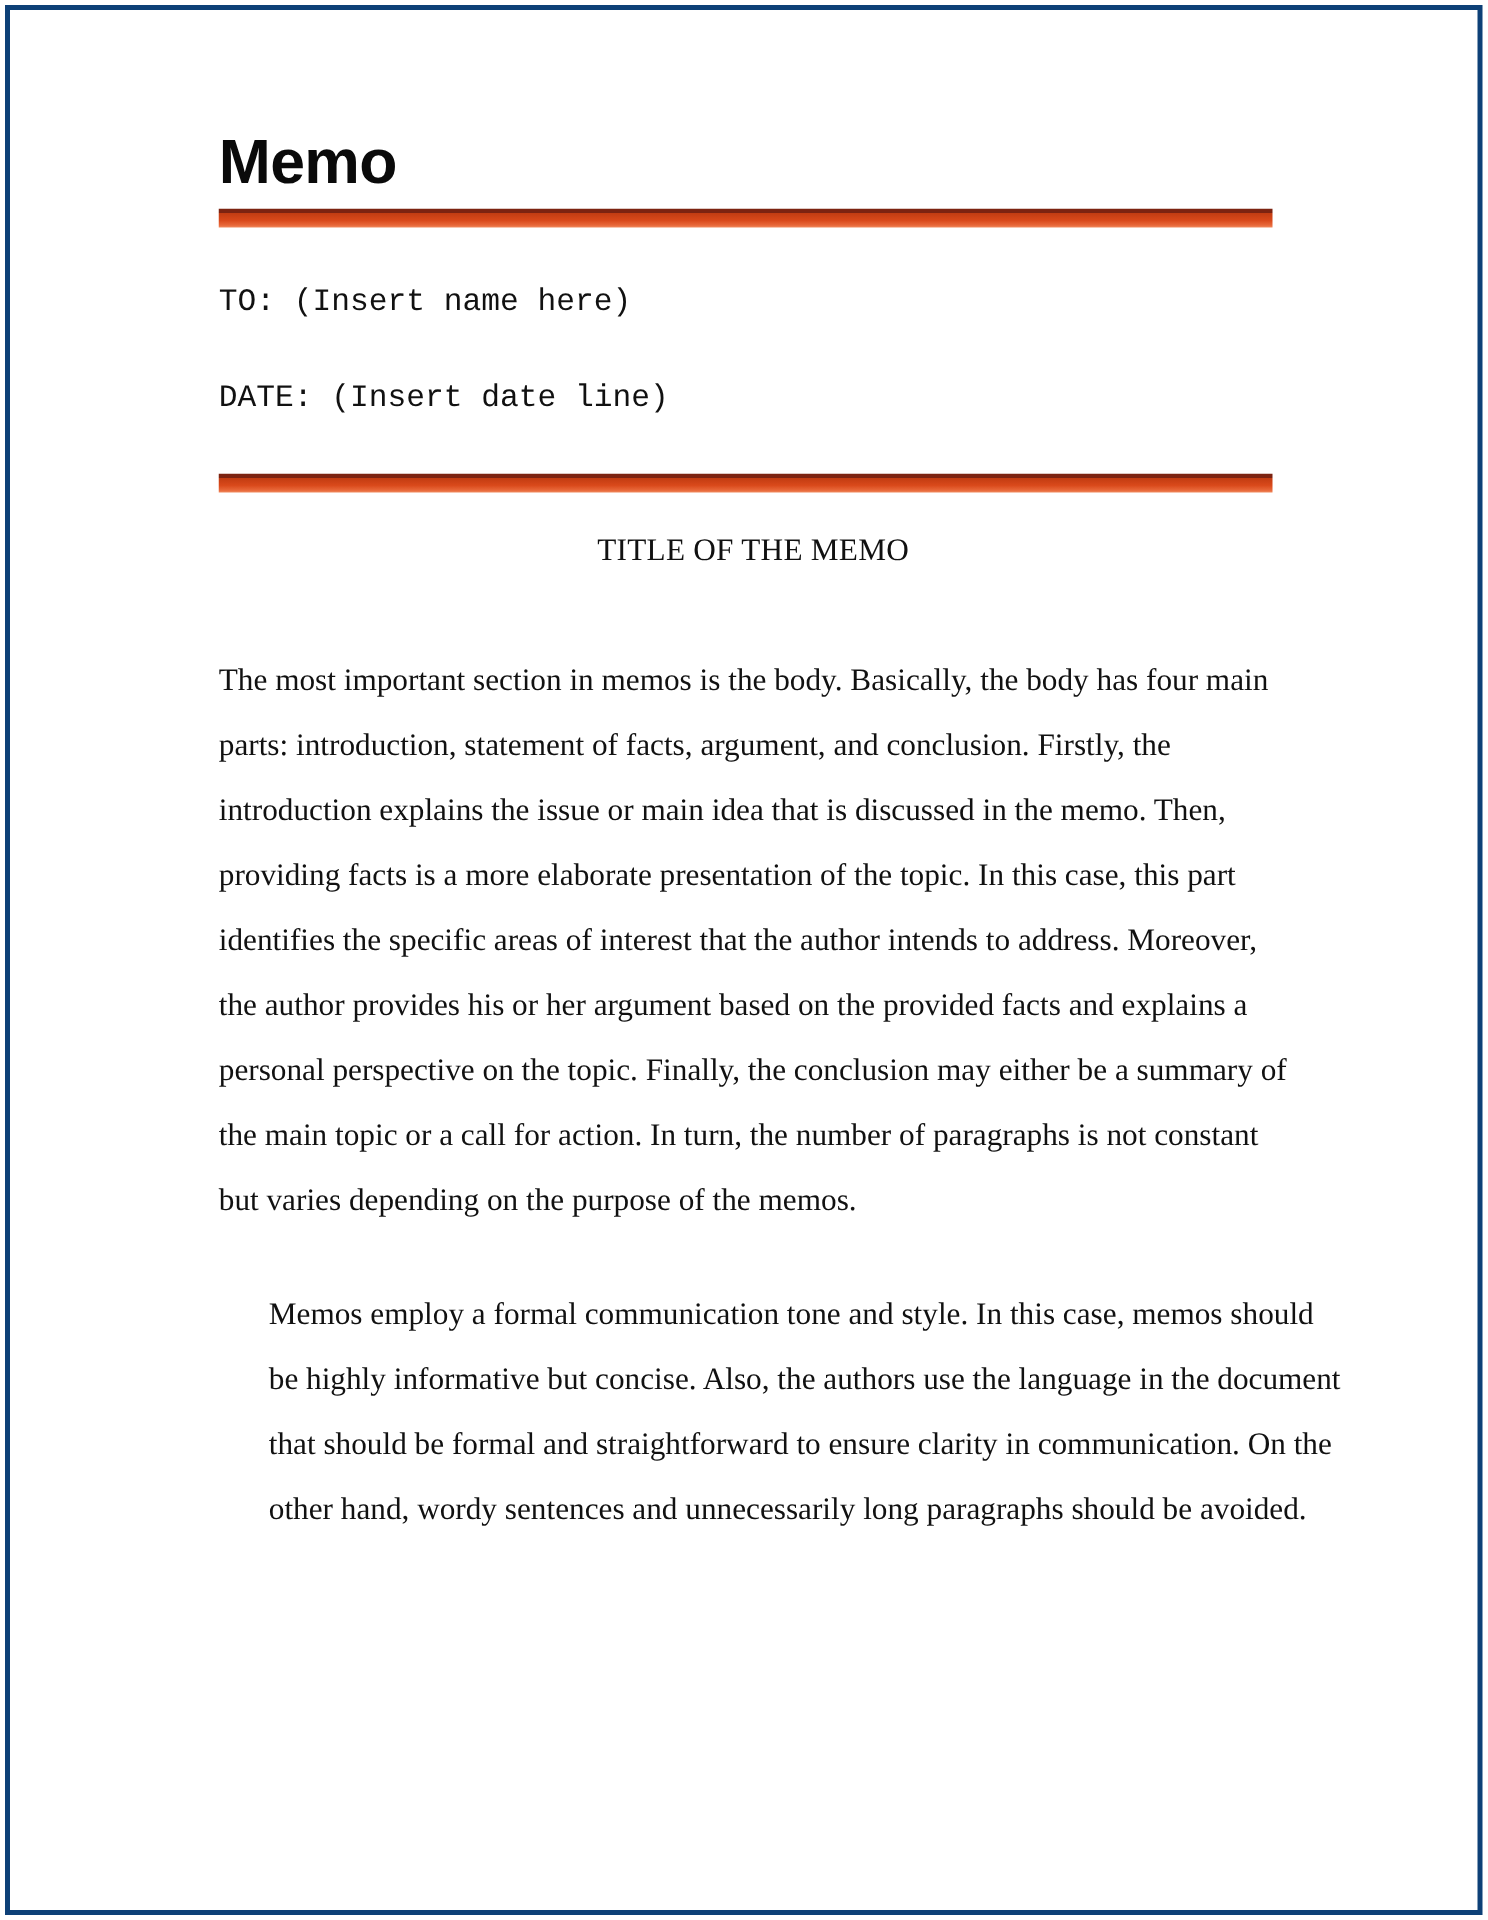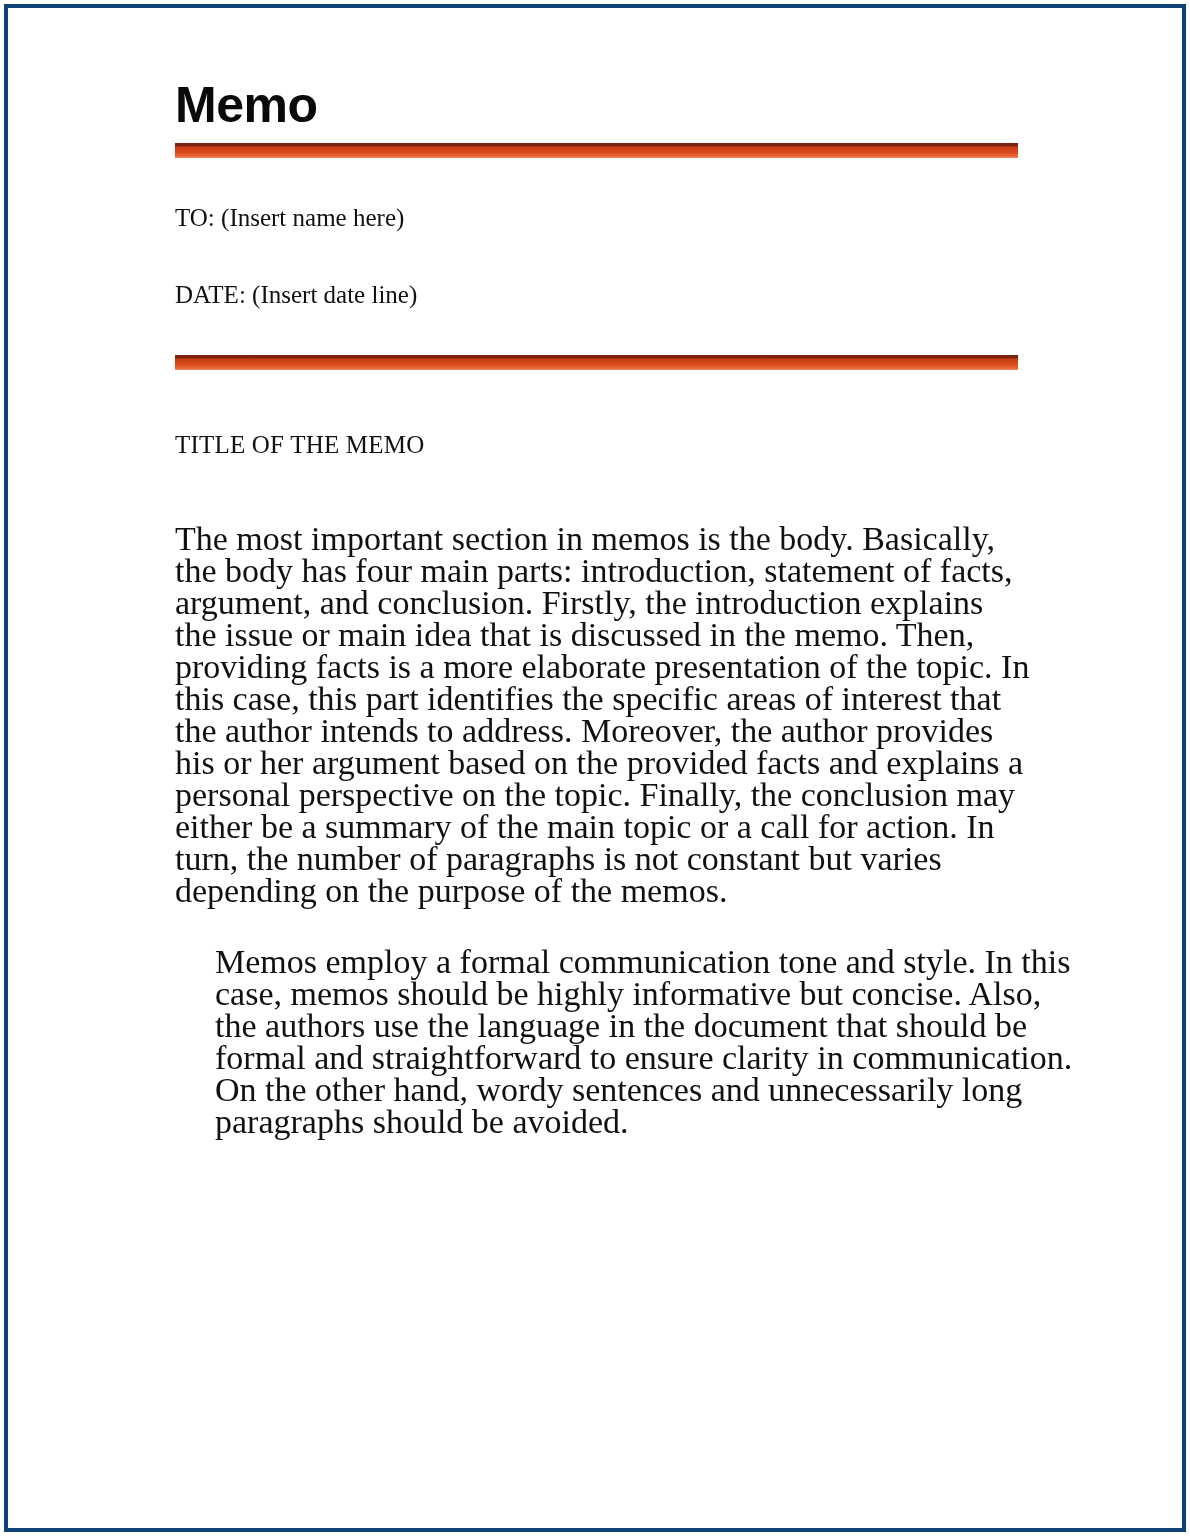--- a/index.html
+++ b/index.html
@@ -39,21 +39,21 @@
 
   
   .memo-title {
     font-family: "Liberation Sans", sans-serif;
     font-weight: bold;
     font-size: 50px;
     line-height: 1;
     color: #0a0a0a;
     letter-spacing: -0.5px;
     margin: 0;
-    padding-top: 80px;
+    padding-top: 104px;
   }
 
   
   .rule {
     width: 843px;
     height: 15px;
     margin: 0;
     background: linear-gradient(
         to bottom,
         #7c2311 0%,
@@ -71,37 +71,39 @@
   .field-block,
   .doc-title,
   .body-para {
     font-family: "Liberation Serif", "DejaVu Serif", serif;
     color: #111111;
   }
 
   .field-block {
     font-size: 25px;
     line-height: 39px;
+    font-family: Liberation Mono, monospace;
   }
 
   .fields-primary { margin-top: 40px; }
   .fields-secondary { margin-top: 38px; }
 
   .field-line { white-space: nowrap; }
 
   .doc-title {
     font-size: 25px;
     line-height: 30px;
-    margin-top: 60px;
+    margin-top: 32px;
     letter-spacing: 0.2px;
+    text-align: center;
   }
 
   .body-para {
-    font-size: 34px;
-    line-height: 32px;
+    font-size: 25px;
+    line-height: 52px;
     text-align: left;
     margin: 0;
     width: 858px;
   }
 
   .para-first  { margin-top: 63px; }
   .para-second { margin-top: 39px; margin-left: 40px; }
 </style>
 </head>
 <body>

